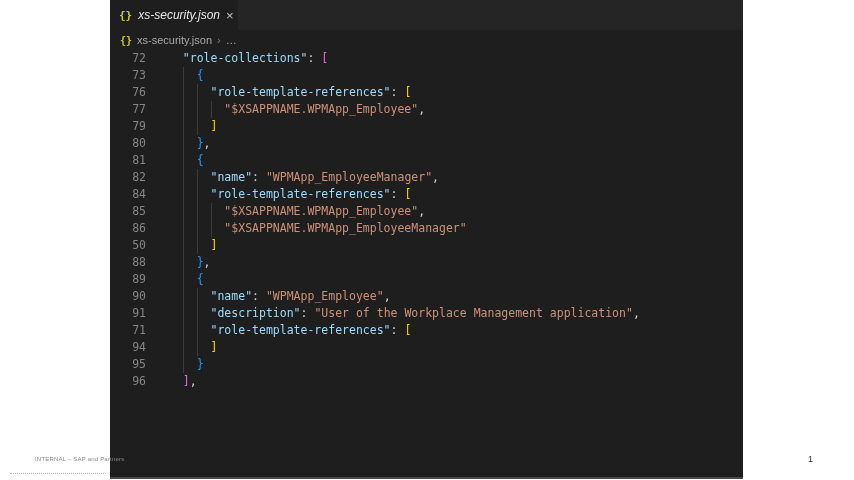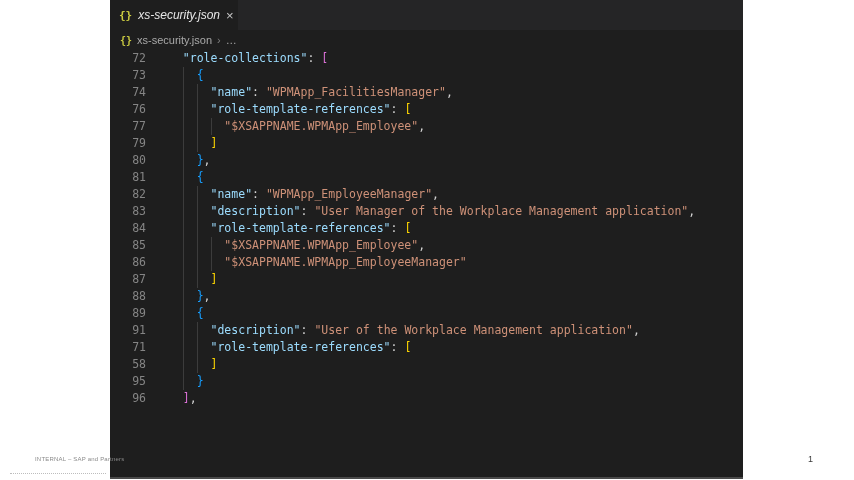--- a/index.html
+++ b/index.html
@@ -57,37 +57,36 @@
   </div>
   <div class="breadcrumb">
     <span class="json-icon">{}</span>
     <span>xs-security.json</span>
     <span class="bc-sep">›</span>
     <span>…</span>
   </div>
   <div class="code" id="code-lines">
       <div class="cline"><span class="ln">72</span><span class="toks" style="left: 72.84px;"><span class="key">"role-collections"</span><span class="punc">: </span><span class="b2">[</span></span></div>
       <div class="cline"><span class="ln">73</span><span class="guide" style="left: 72.84px;"></span><span class="toks" style="left: 86.68px;"><span class="b3">{</span></span></div>
-      <div class="cline"><span class="ln">74</span><span class="guide" style="left: 72.84px;"></span><span class="guide" style="left: 86.68px;"></span><span class="toks" style="left: 100.52px;"><span class="key">"name"</span><span class="punc">: </span><span class="str">"WPMApp_FacilitiesManager"</span><span class="punc">,</span></span></div>
       <div class="cline"><span class="ln">76</span><span class="guide" style="left: 72.84px;"></span><span class="guide" style="left: 86.68px;"></span><span class="toks" style="left: 100.52px;"><span class="key">"role-template-references"</span><span class="punc">: </span><span class="b1">[</span></span></div>
       <div class="cline"><span class="ln">77</span><span class="guide" style="left: 72.84px;"></span><span class="guide" style="left: 86.68px;"></span><span class="guide" style="left: 100.52px;"></span><span class="toks" style="left: 114.36px;"><span class="str">"$XSAPPNAME.WPMApp_Employee"</span><span class="punc">,</span></span></div>
       <div class="cline"><span class="ln">79</span><span class="guide" style="left: 72.84px;"></span><span class="guide" style="left: 86.68px;"></span><span class="toks" style="left: 100.52px;"><span class="b1">]</span></span></div>
       <div class="cline"><span class="ln">80</span><span class="guide" style="left: 72.84px;"></span><span class="toks" style="left: 86.68px;"><span class="b3">}</span><span class="punc">,</span></span></div>
       <div class="cline"><span class="ln">81</span><span class="guide" style="left: 72.84px;"></span><span class="toks" style="left: 86.68px;"><span class="b3">{</span></span></div>
       <div class="cline"><span class="ln">82</span><span class="guide" style="left: 72.84px;"></span><span class="guide" style="left: 86.68px;"></span><span class="toks" style="left: 100.52px;"><span class="key">"name"</span><span class="punc">: </span><span class="str">"WPMApp_EmployeeManager"</span><span class="punc">,</span></span></div>
-      <div class="cline"><span class="ln">83</span><span class="guide" style="left: 72.84px;"></span><span class="guide" style="left: 86.68px;"></span><span class="toks" style="left: 100.52px;"><span class="key">"description"</span><span class="punc">: </span><span class="str">"User Manager of the Workplace Management application"</span><span class="punc">,</span></span></div>
       <div class="cline"><span class="ln">84</span><span class="guide" style="left: 72.84px;"></span><span class="guide" style="left: 86.68px;"></span><span class="toks" style="left: 100.52px;"><span class="key">"role-template-references"</span><span class="punc">: </span><span class="b1">[</span></span></div>
       <div class="cline"><span class="ln">85</span><span class="guide" style="left: 72.84px;"></span><span class="guide" style="left: 86.68px;"></span><span class="guide" style="left: 100.52px;"></span><span class="toks" style="left: 114.36px;"><span class="str">"$XSAPPNAME.WPMApp_Employee"</span><span class="punc">,</span></span></div>
       <div class="cline"><span class="ln">86</span><span class="guide" style="left: 72.84px;"></span><span class="guide" style="left: 86.68px;"></span><span class="guide" style="left: 100.52px;"></span><span class="toks" style="left: 114.36px;"><span class="str">"$XSAPPNAME.WPMApp_EmployeeManager"</span></span></div>
-      <div class="cline"><span class="ln">87</span><span class="guide" style="left: 72.84px;"></span><span class="guide" style="left: 86.68px;"></span><span class="toks" style="left: 100.52px;"><span class="b1">]</span></span></div>
+      <div class="cline"><span class="ln">50</span><span class="guide" style="left: 72.84px;"></span><span class="guide" style="left: 86.68px;"></span><span class="toks" style="left: 100.52px;"><span class="b1">]</span></span></div>
       <div class="cline"><span class="ln">88</span><span class="guide" style="left: 72.84px;"></span><span class="toks" style="left: 86.68px;"><span class="b3">}</span><span class="punc">,</span></span></div>
       <div class="cline"><span class="ln">89</span><span class="guide" style="left: 72.84px;"></span><span class="toks" style="left: 86.68px;"><span class="b3">{</span></span></div>
+      <div class="cline"><span class="ln">90</span><span class="guide" style="left: 72.84px;"></span><span class="guide" style="left: 86.68px;"></span><span class="toks" style="left: 100.52px;"><span class="key">"name"</span><span class="punc">: </span><span class="str">"WPMApp_Employee"</span><span class="punc">,</span></span></div>
       <div class="cline"><span class="ln">91</span><span class="guide" style="left: 72.84px;"></span><span class="guide" style="left: 86.68px;"></span><span class="toks" style="left: 100.52px;"><span class="key">"description"</span><span class="punc">: </span><span class="str">"User of the Workplace Management application"</span><span class="punc">,</span></span></div>
       <div class="cline"><span class="ln">71</span><span class="guide" style="left: 72.84px;"></span><span class="guide" style="left: 86.68px;"></span><span class="toks" style="left: 100.52px;"><span class="key">"role-template-references"</span><span class="punc">: </span><span class="b1">[</span></span></div>
-      <div class="cline"><span class="ln">58</span><span class="guide" style="left: 72.84px;"></span><span class="guide" style="left: 86.68px;"></span><span class="toks" style="left: 100.52px;"><span class="b1">]</span></span></div>
+      <div class="cline"><span class="ln">94</span><span class="guide" style="left: 72.84px;"></span><span class="guide" style="left: 86.68px;"></span><span class="toks" style="left: 100.52px;"><span class="b1">]</span></span></div>
       <div class="cline"><span class="ln">95</span><span class="guide" style="left: 72.84px;"></span><span class="toks" style="left: 86.68px;"><span class="b3">}</span></span></div>
       <div class="cline"><span class="ln">96</span><span class="toks" style="left: 72.84px;"><span class="b2">]</span><span class="punc">,</span></span></div>
     </div>
   <div class="bottom-strip"></div>
 </div>
 
 <div class="internal-label">INTERNAL – SAP and Partners</div>
 <div class="dotted-line"></div>
 <div class="page-number">1</div>
 

